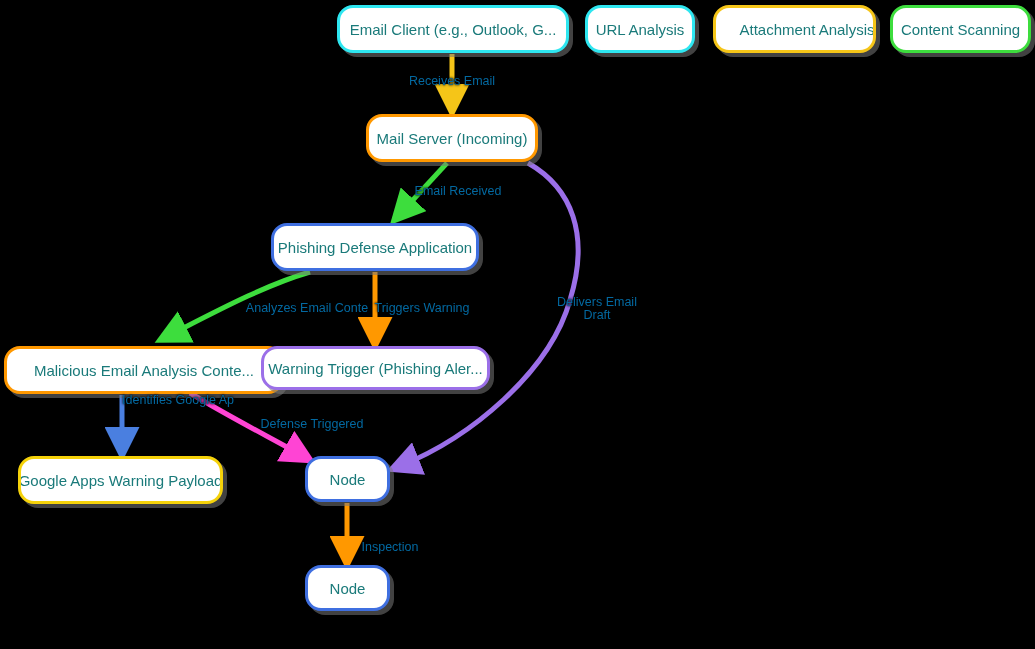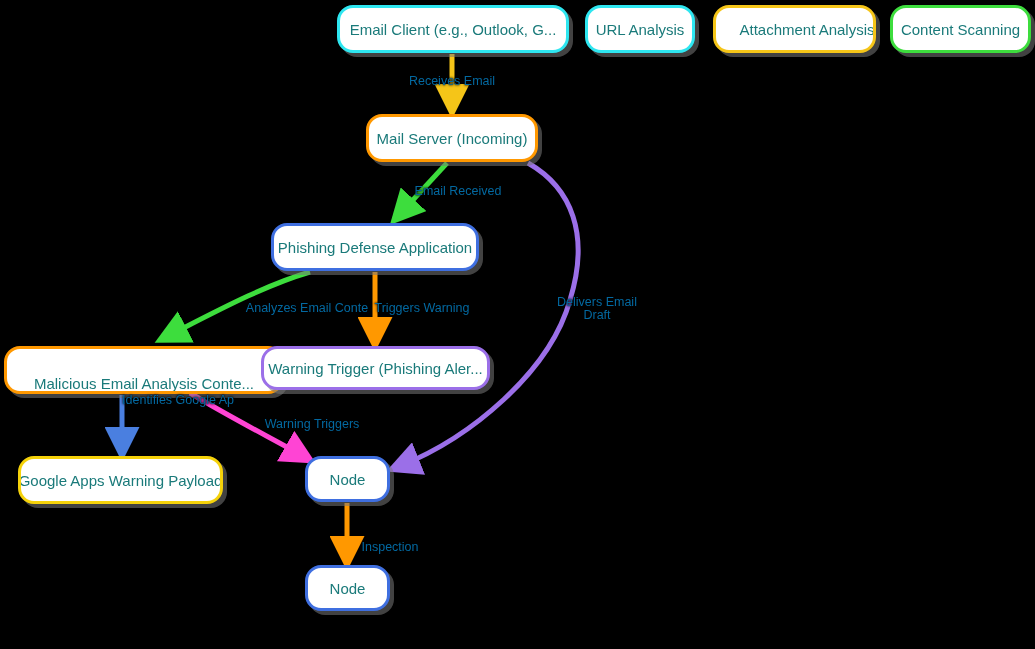--- a/index.html
+++ b/index.html
@@ -121,21 +121,21 @@
   </div>
 
   <div class="node" style="left:366px; top:114px; width:172px; height:48px; border-color:#ff9800;">
     <span class="node-label">Mail Server (Incoming)</span>
   </div>
 
   <div class="node" style="left:271px; top:223px; width:208px; height:48px; border-color:#3f6fe0;">
     <span class="node-label">Phishing Defense Application</span>
   </div>
 
-  <div class="node" style="left:4px; top:346px; width:280px; height:48px; border-color:#ff9800;align-items:flex-end;">
+  <div class="node" style="left:4px; top:346px; width:280px; height:48px; border-color:#ff9800;">
     <span class="node-label">Malicious Email Analysis Conte...</span>
   </div>
 
   <div class="node" style="left:261px; top:346px; width:229px; height:44px; border-color:#9b6fe8;">
     <span class="node-label">Warning Trigger (Phishing Aler...</span>
   </div>
 
   <div class="node" style="left:18px; top:456px; width:205px; height:48px; border-color:#f5d20a;">
     <span class="node-label">Google Apps Warning Payload</span>
   </div>
@@ -151,19 +151,19 @@
   <div class="edge-label" style="left:452px; top:75px; transform:translateX(-50%);">Receives Email</div>
 
   <div class="edge-label" style="left:458px; top:185px; transform:translateX(-50%);">Email Received</div>
 
   <div class="edge-label" style="left:307px; top:302px; transform:translateX(-50%);">Analyzes Email Conte</div>
 
   <div class="edge-label" style="left:422px; top:302px; transform:translateX(-50%);">Triggers Warning</div>
 
   <div class="edge-label" style="left:178px; top:394px; transform:translateX(-50%);">Identifies Google Ap</div>
 
-  <div class="edge-label" style="left:312px; top:418px; transform:translateX(-50%);">Warning Triggers</div>
+  <div class="edge-label" style="left:312px; top:418px; transform:translateX(-50%);">Defense Triggered</div>
 
   <div class="edge-label" style="left:597px; top:296px; transform:translateX(-50%); width:80px;">Delivers Email Draft</div>
 
   <div class="edge-label" style="left:390px; top:529px; transform:translateX(-50%);margin-top:12px;">Inspection</div>
 
 </div>
 
 </body></html>

